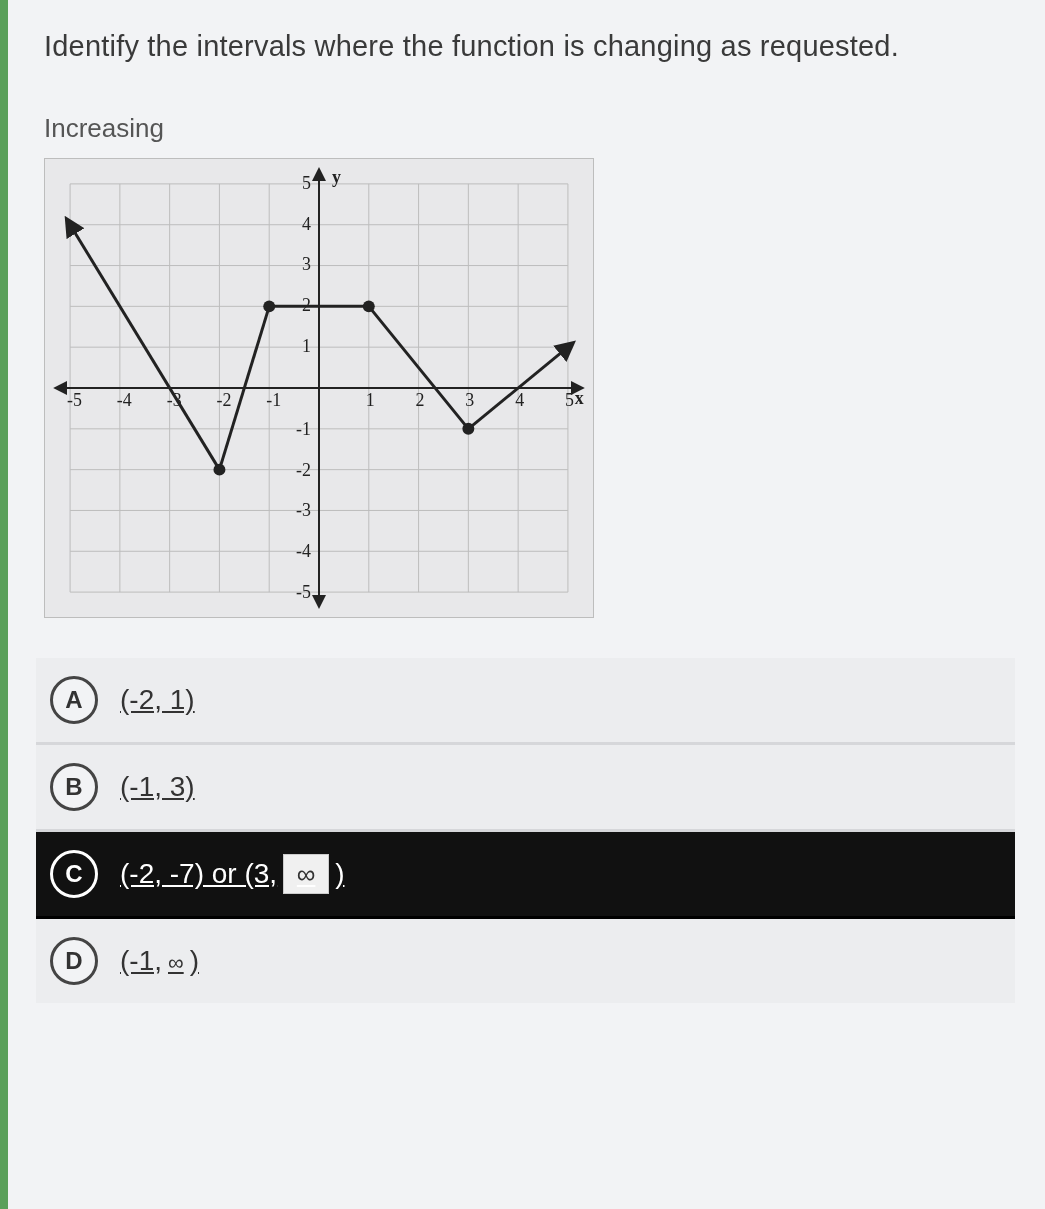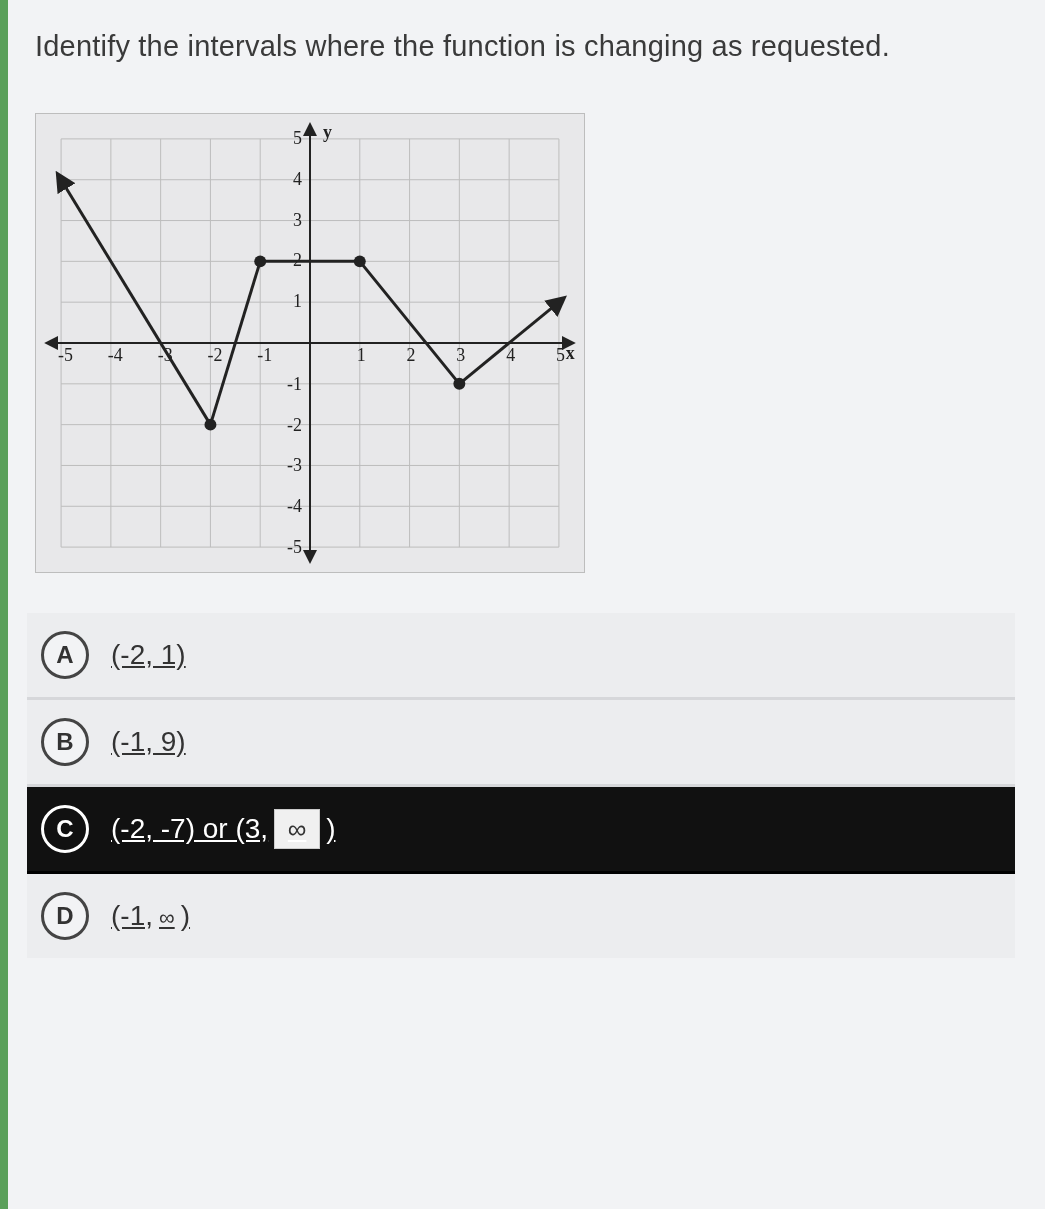--- a/index.html
+++ b/index.html
@@ -7,21 +7,21 @@
     font-family: -apple-system, BlinkMacSystemFont, "Segoe UI", Arial, sans-serif;
     background: #e8e9ec;
     width: 1045px;
     height: 1209px;
     padding: 0;
     overflow: hidden;
   }
   .sheet {
     background: #f2f3f5;
     border-left: 8px solid #5aa05a;
-    padding: 20px 30px 30px 19px;
+    padding: 20px 30px 30px 28px;
     min-height: 1209px;
     position: relative;
   }
   .question-title {
     font-size: 29px;
     color: #3a3a3a;
     font-weight: 400;
     margin: 10px 0 50px 8px;
     letter-spacing: 0.2px;
   }
@@ -89,20 +89,21 @@
   }
   .inf-plain { font-size: 22px; display:inline-block; transform: translateY(2px); }
 </style>
 </head>
 <body>
 
 <div class="sheet">
 
   <div class="question-title">Identify the intervals where the function is changing as requested.</div>
 
+  <div class="sub-label">Increasing</div>
 
   <div class="graph-wrap">
     <svg viewBox="0 0 550 460">
       <defs>
         <marker id="arr" viewBox="0 0 10 10" refX="5" refY="5" markerWidth="7" markerHeight="7" orient="auto-start-reverse">
           <path d="M 0 0 L 10 5 L 0 10 z" fill="#222"></path>
         </marker>
       </defs>
 
       <g stroke="#bcbcbc" stroke-width="1">
@@ -177,21 +178,21 @@
 
   <div class="answers">
 
     <div class="answer-row">
       <div class="bubble">A</div>
       <div class="ans-text">(-2, 1)</div>
     </div>
 
     <div class="answer-row">
       <div class="bubble">B</div>
-      <div class="ans-text">(-1, 9)</div>
+      <div class="ans-text">(-1, 3)</div>
     </div>
 
     <div class="answer-row selected">
       <div class="bubble">C</div>
       <div class="ans-text">
         <span>(-2, -7) or (3,</span>
         <span class="inf-box">∞</span>
         <span>)</span>
       </div>
     </div>

